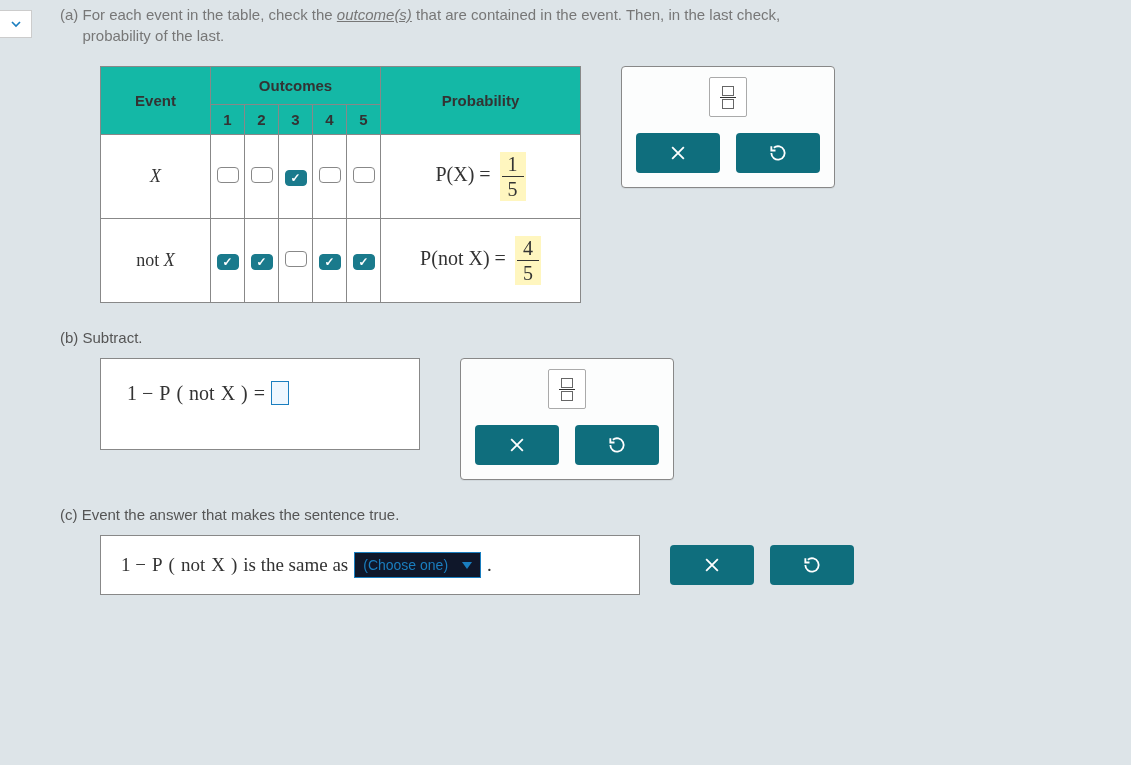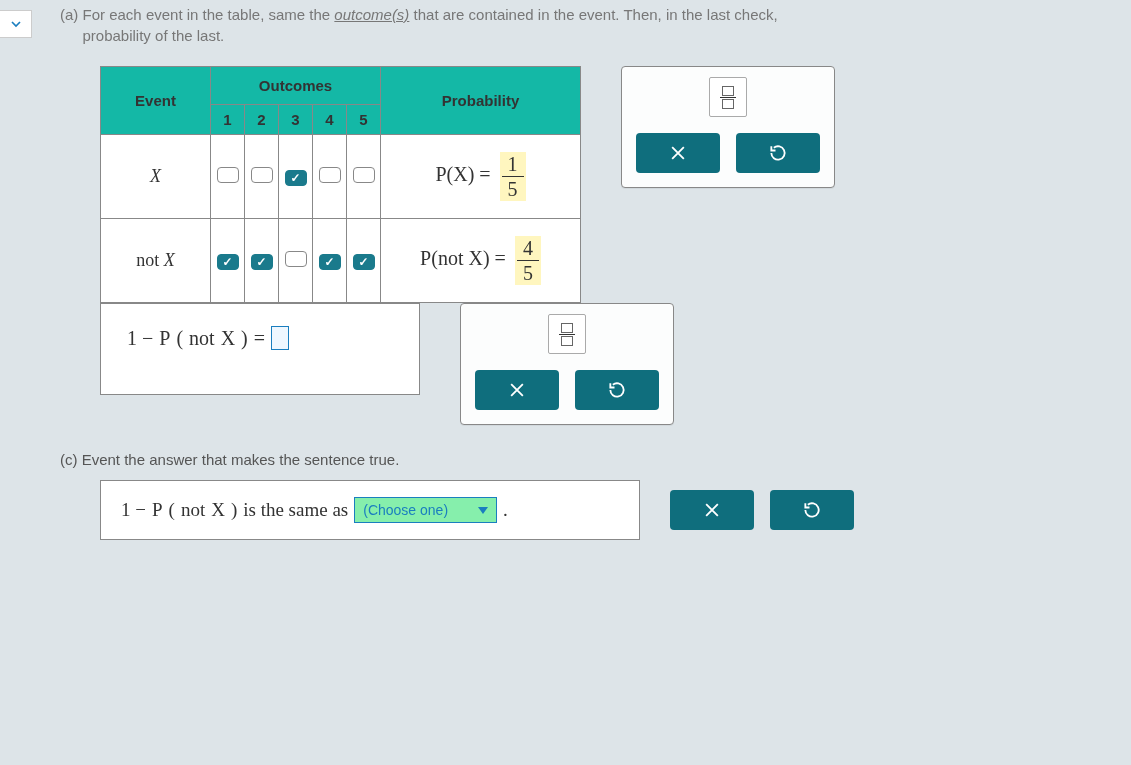--- a/index.html
+++ b/index.html
@@ -186,23 +186,23 @@
     width: 540px;
   }
   .dropdown {
     border: 1px solid #1a7ebf;
     padding: 4px 8px;
     font-family: Verdana, sans-serif;
     font-size: 14px;
     color: #1a7ebf;
     display: inline-flex;
     align-items: center;
-    gap: 30px;
-    cursor: pointer;
-    background:#86efac;
+    gap: 14px;
+    cursor: pointer;
+    background:#0f172a;
   }
   .dropdown .tri {
     width: 0; height: 0;
     border-left: 5px solid transparent;
     border-right: 5px solid transparent;
     border-top: 7px solid #1a7ebf;
   }
   .btn-pair { display:flex; gap:16px; }
   .toolbox-b { align-self: flex-start; }
 </style>
@@ -211,21 +211,21 @@
 
 <div class="collapse-tab">
   <svg viewBox="0 0 24 24">
       <path d="M6 9l6 6 6-6" fill="none" stroke="#1a7ebf" stroke-width="2.5"></path>
     </svg>
 </div>
 
 <div class="main">
   <div class="instr">
     <span>(a)</span>
-    <span>For each event in the table, same the </span><span class="underline">outcome(s)</span><span> that are contained in the event. Then, in the last check,</span><br>
+    <span>For each event in the table, check the </span><span class="underline">outcome(s)</span><span> that are contained in the event. Then, in the last check,</span><br>
     <span style="visibility:hidden">(a) </span><span>probability of the last.</span>
   </div>
 
   <div class="row-a">
     <table class="events">
       <tbody>
           <tr>
         <th class="event-header" rowspan="2">Event</th>
         <th colspan="5">Outcomes</th>
         <th class="prob-header" rowspan="2">Probability</th>
@@ -286,20 +286,21 @@
         </button>
         <button class="teal-btn">
           <svg viewBox="0 0 24 24">
               <path d="M4 12a8 8 0 1 0 3-6.3M4 4v5h5"></path>
             </svg>
         </button>
       </div>
     </div>
   </div>
 
+  <div class="section-label">(b)  Subtract.</div>
 
   <div class="part-b-row">
     <div class="eq-box">
       <span>1 − </span>
       <span class="italX">P</span>
       <span>(</span>
         <span>not </span>
         <span class="italX">X</span>
         <span>)</span>
       <span> = </span>

